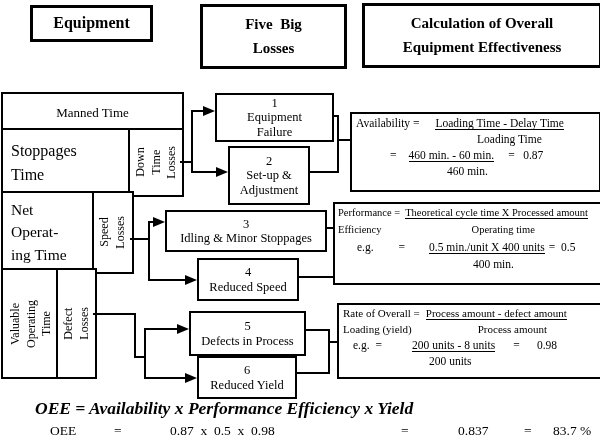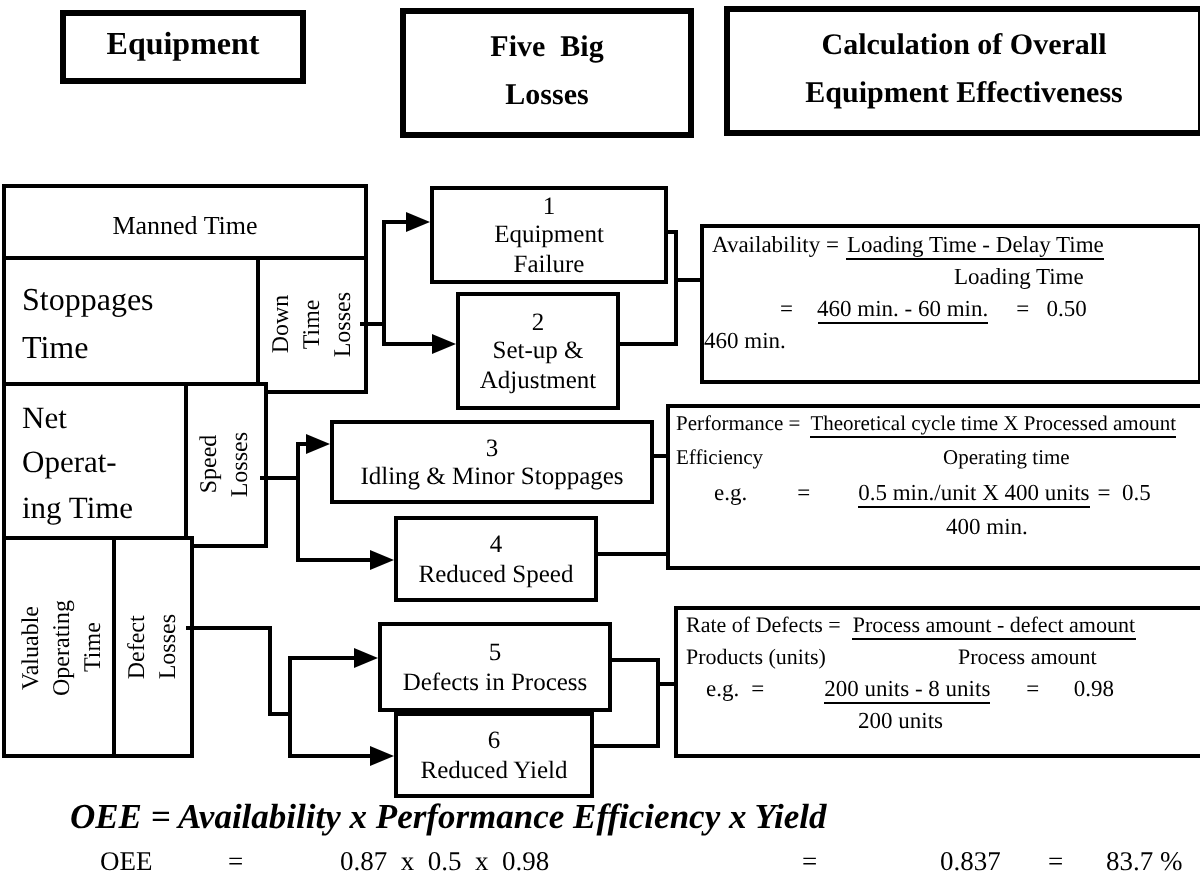--- a/index.html
+++ b/index.html
@@ -129,31 +129,31 @@
     <span class="lbl">Defects in Process</span>
   </div>
   <div class="nbox" style="left:197px;top:356px;width:96px;height:39px;">
     <span class="num">6</span>
     <span class="lbl">Reduced Yield</span>
   </div>
 
   <div class="fbox" style="left:350px;top:112px;width:247px;height:73px;font-size:11.5px;">
     <div class="fl" style="height:16px;padding-left:4px;">
       <span>Availability =</span>
-      <span class="u" style="margin-left:4px;">Loading Time - Delay Time</span>
+      <span class="u" style="margin-left:16px;">Loading Time - Delay Time</span>
     </div>
     <div class="fl" style="height:16px;padding-left:125px;">
       <span>Loading Time</span>
     </div>
     <div class="fl" style="height:16px;padding-left:38px;">
       <span>=</span>
       <span class="u" style="margin-left:12px;">460 min. - 60 min.</span>
-      <span style="margin-left:14px;">=   0.50</span>
-    </div>
-    <div class="fl" style="height:16px;">
+      <span style="margin-left:14px;">=   0.87</span>
+    </div>
+    <div class="fl" style="height:16px;padding-left:95px;">
       <span>460 min.</span>
     </div>
   </div>
 
   <div class="fbox" style="left:333px;top:202px;width:265px;height:76px;font-size:10.5px;">
     <div class="fl" style="height:17px;padding-left:3px;">
       <span>Performance =</span>
       <span class="u" style="margin-left:5px;">Theoretical cycle time X Processed amount</span>
     </div>
     <div class="fl" style="height:17px;padding-left:3px;">
@@ -166,42 +166,42 @@
       <span class="u" style="margin-left:24px;">0.5 min./unit X 400 units</span>
       <span style="margin-left:4px;">=  0.5</span>
     </div>
     <div class="fl" style="height:17px;padding-left:138px;font-size:11.5px;">
       <span>400 min.</span>
     </div>
   </div>
 
   <div class="fbox" style="left:337px;top:303px;width:261px;height:70px;font-size:11px;padding-top:2px;">
     <div class="fl" style="height:16px;padding-left:4px;">
-      <span>Rate of Defects =</span>
+      <span>Rate of Overall =</span>
       <span class="u" style="margin-left:6px;">Process amount - defect amount</span>
     </div>
     <div class="fl" style="height:16px;padding-left:4px;">
-      <span>Products (units)</span>
+      <span>Loading (yield)</span>
       <span style="margin-left:66px;">Process amount</span>
     </div>
     <div class="fl" style="height:16px;padding-left:14px;font-size:11.5px;">
       <span>e.g.</span>
       <span style="margin-left:6px;">=</span>
       <span class="u" style="margin-left:30px;">200 units - 8 units</span>
       <span style="margin-left:18px;">=      0.98</span>
     </div>
     <div class="fl" style="height:16px;padding-left:90px;font-size:11.5px;">
       <span>200 units</span>
     </div>
   </div>
 
   <div class="oee-formula">OEE = Availability x Performance Efficiency x Yield</div>
   <div class="oee-calc">
     <span style="left:50px;">OEE</span>
     <span style="left:114px;">=</span>
     <span style="left:170px;">0.87  x  0.5  x  0.98</span>
     <span style="left:401px;">=</span>
-    <span style="left:458px;margin-left:12px;">0.837</span>
+    <span style="left:458px;">0.837</span>
     <span style="left:524px;">=</span>
     <span style="left:553px;">83.7 %</span>
   </div>
 
 </div>
 
 </body></html>

